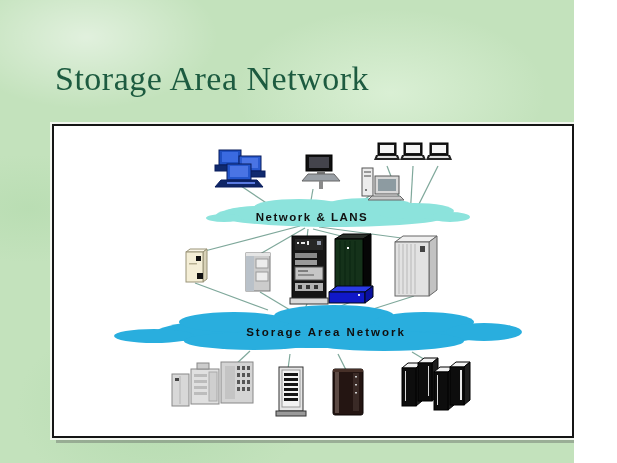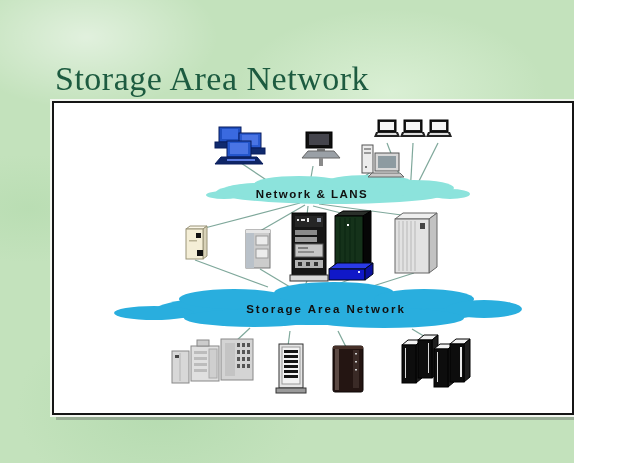--- a/index.html
+++ b/index.html
@@ -14,21 +14,21 @@
       radial-gradient(320px 200px at 55% 48%, rgba(196,230,190,0.50), rgba(255,255,255,0) 60%),
       radial-gradient(180px 90px  at 5% 45%,  rgba(178,218,172,0.55), rgba(255,255,255,0) 60%),
       #c3e2bc;
   }
   .page-title {
     position:absolute; left:55px; top:60px; margin:0;
     font-family:"Liberation Serif", serif; font-weight:400;
     font-size:34px; line-height:1.1; color:#1d5b40; letter-spacing:0.5px;
   }
   .frame {
-    position:absolute; left:52px; top:101px; width:518px; height:310px;
+    position:absolute; left:52px; top:124px; width:518px; height:310px;
     background:#ffffff; border:2px solid #151515; outline:2px solid #f2f6ef;
     box-shadow:4px 5px 0 rgba(105,110,105,0.45);
   }
   .frame svg { display:block; }
   svg text.cloud-label {
     font-family:"Liberation Sans", sans-serif; font-weight:bold;
     fill:#101010;
   }
 </style>
 </head>

